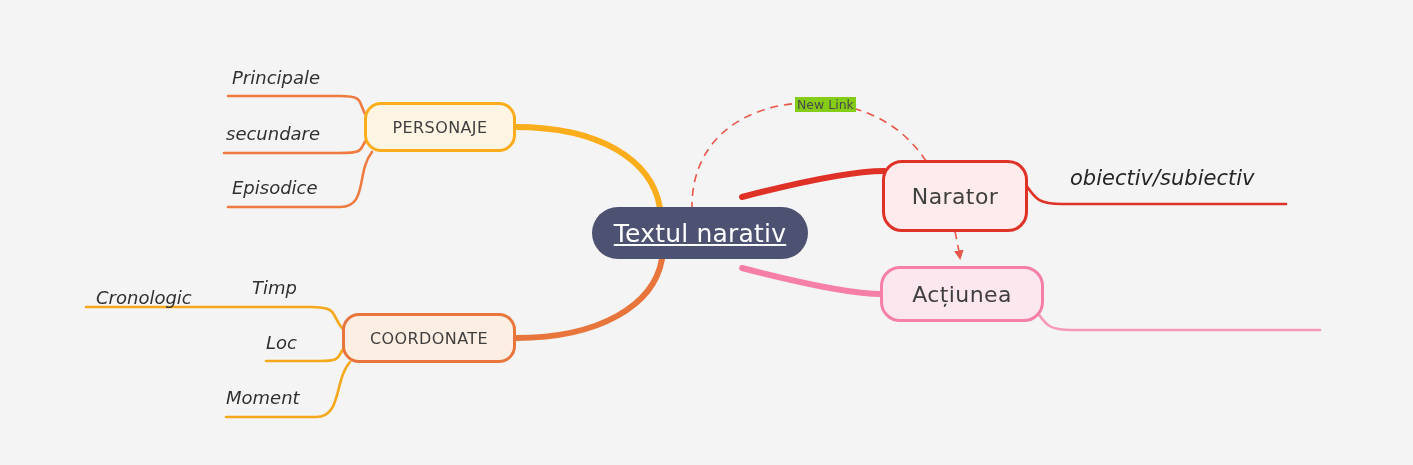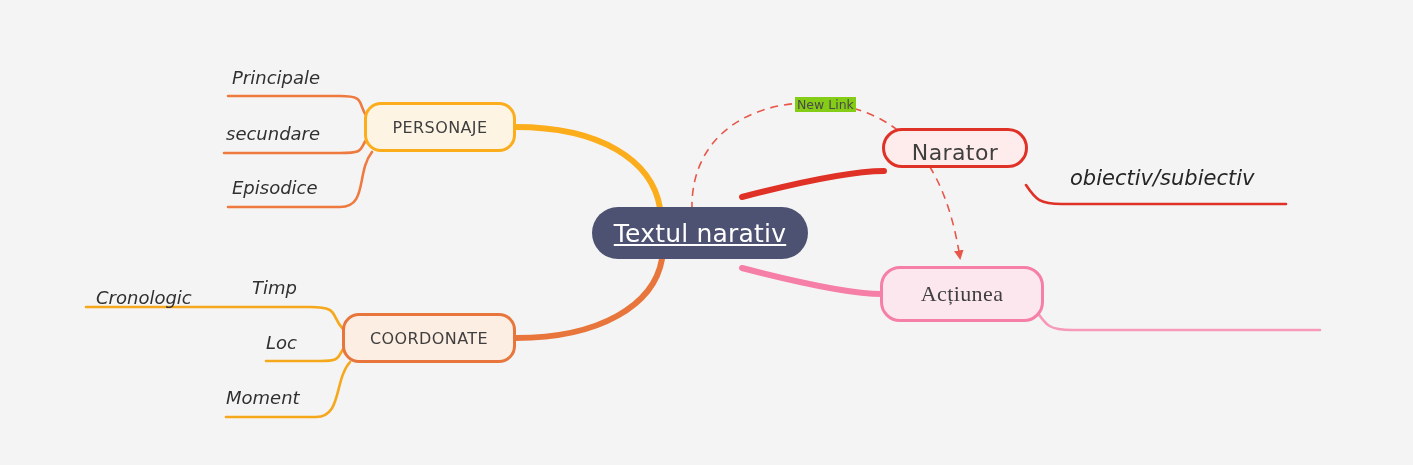--- a/index.html
+++ b/index.html
@@ -67,21 +67,20 @@
     font-size: 22px;
     border-radius: 20px;
     color: #3f3f3f;
   }
   .node-actiunea {
     background: #fde7ef;
     border-color: #f67fa8;
     font-size: 22px;
     border-radius: 20px;
     color: #3f3f3f;
-    font-family: Liberation Serif, serif;
   }
   .leaf {
     position: absolute;
     font-size: 18px;
     color: #303030;
     white-space: nowrap;
     font-style: italic;
   }
   .leaf-lg {
     font-size: 21px;
@@ -132,21 +131,21 @@
   </div>
 
   <div class="node node-branch node-personaje" style="left:364px; top:102px; width:152px; height:50px;">
     <span>PERSONAJE</span>
   </div>
 
   <div class="node node-branch node-coordonate" style="left:342px; top:313px; width:174px; height:50px;">
     <span>COORDONATE</span>
   </div>
 
-  <div class="node node-branch node-narator" style="left:882px; top:128px; width:146px; height:40px;align-items:flex-end;">
+  <div class="node node-branch node-narator" style="left:882px; top:160px; width:146px; height:72px;">
     <span>Narator</span>
   </div>
 
   <div class="node node-branch node-actiunea" style="left:880px; top:266px; width:164px; height:56px;">
     <span>Acțiunea</span>
   </div>
 
   <div class="leaf" style="left:232px; top:67px;">Principale</div>
   <div class="leaf" style="left:226px; top:123px;">secundare</div>
   <div class="leaf" style="left:232px; top:177px;">Episodice</div>

